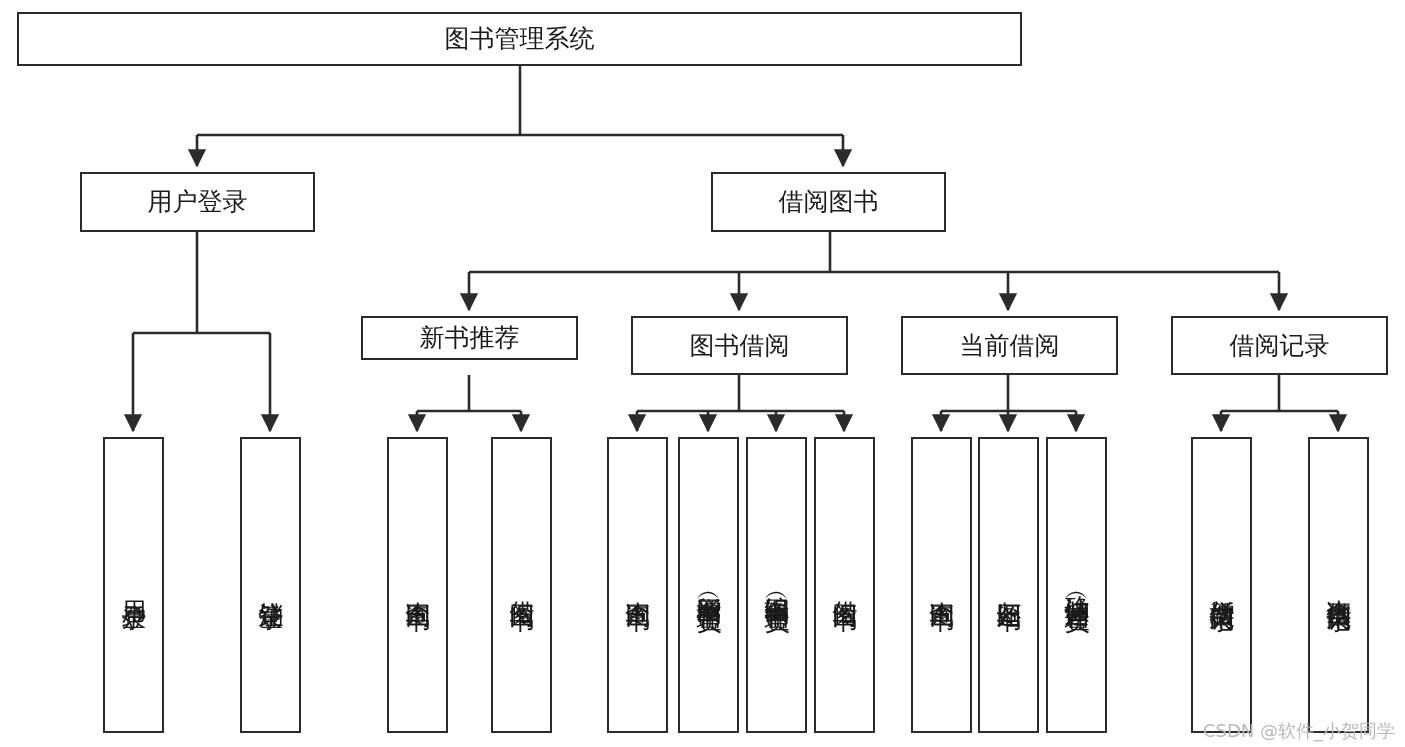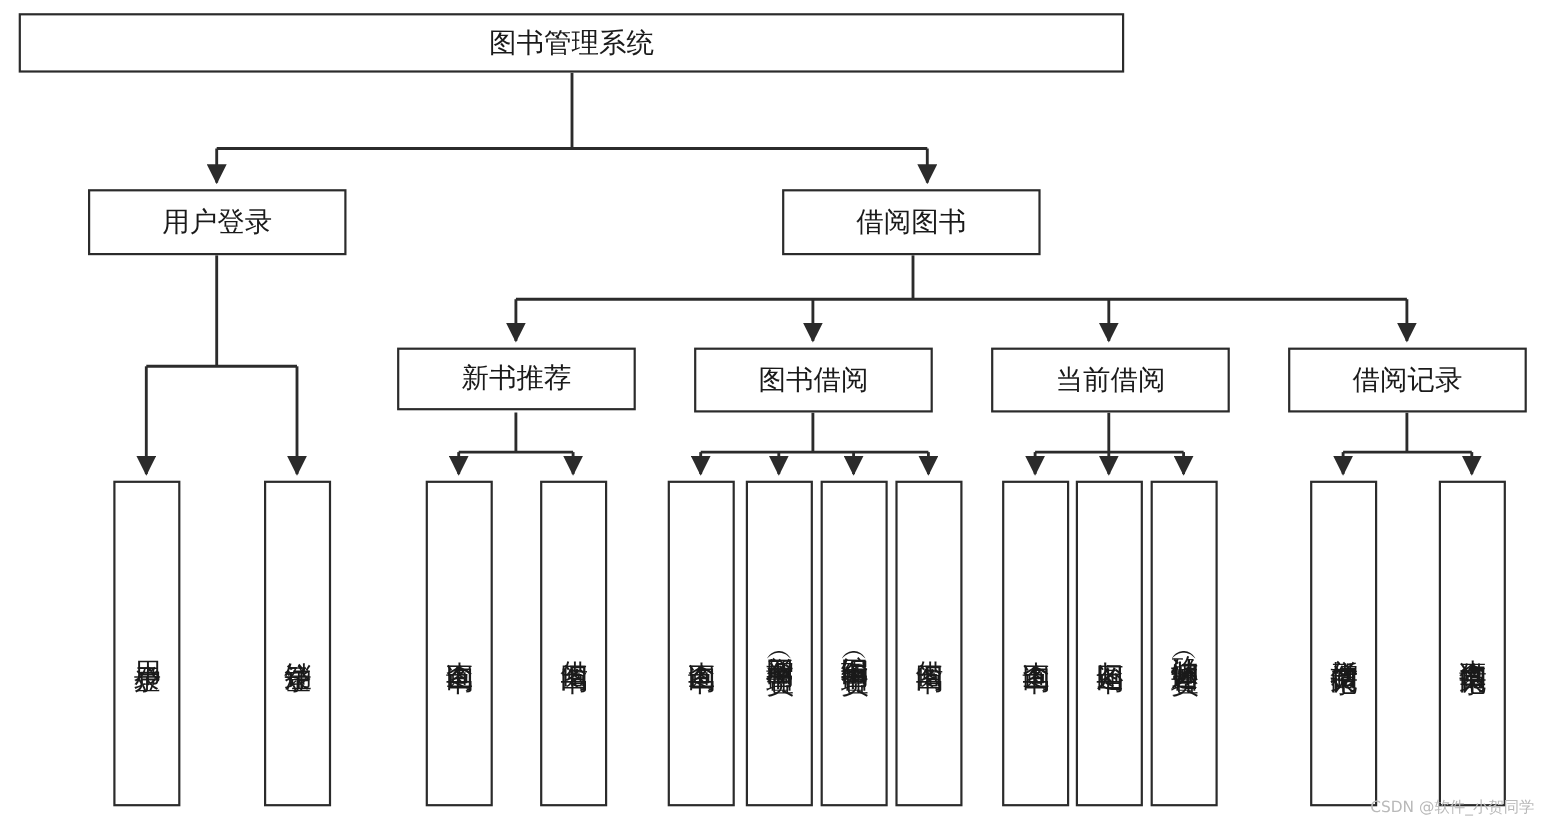--- a/index.html
+++ b/index.html
@@ -57,21 +57,21 @@
     writing-mode: vertical-rl;
     text-orientation: upright;
     display: block;
     white-space: nowrap;
     letter-spacing: 2px;
   }
   .watermark {
     position: absolute;
     right: 10px;
     bottom: 4px;
-    font-size: 14px;
+    font-size: 18px;
     color: #b9b9b9;
     white-space: nowrap;
     z-index: 5;
     font-family: "DejaVu Sans", "Liberation Sans", sans-serif;
   }
 </style>
 </head>
 <body>
 
 <div id="diagram-root">
@@ -130,21 +130,21 @@
     <span>图书管理系统</span>
   </div>
 
   <div class="node horizontal" style="left:80px; top:172px; width:235px; height:60px;">
     <span>用户登录</span>
   </div>
   <div class="node horizontal" style="left:711px; top:172px; width:235px; height:60px;">
     <span>借阅图书</span>
   </div>
 
-  <div class="node horizontal" style="left:361px; top:316px; width:217px; height:57px;font-family:Liberation Serif, serif;">
+  <div class="node horizontal" style="left:361px; top:316px; width:217px; height:44px;">
     <span>新书推荐</span>
   </div>
   <div class="node horizontal" style="left:631px; top:316px; width:217px; height:59px;">
     <span>图书借阅</span>
   </div>
   <div class="node horizontal" style="left:901px; top:316px; width:217px; height:59px;">
     <span>当前借阅</span>
   </div>
   <div class="node horizontal" style="left:1171px; top:316px; width:217px; height:59px;text-align:right;">
     <span>借阅记录</span>

